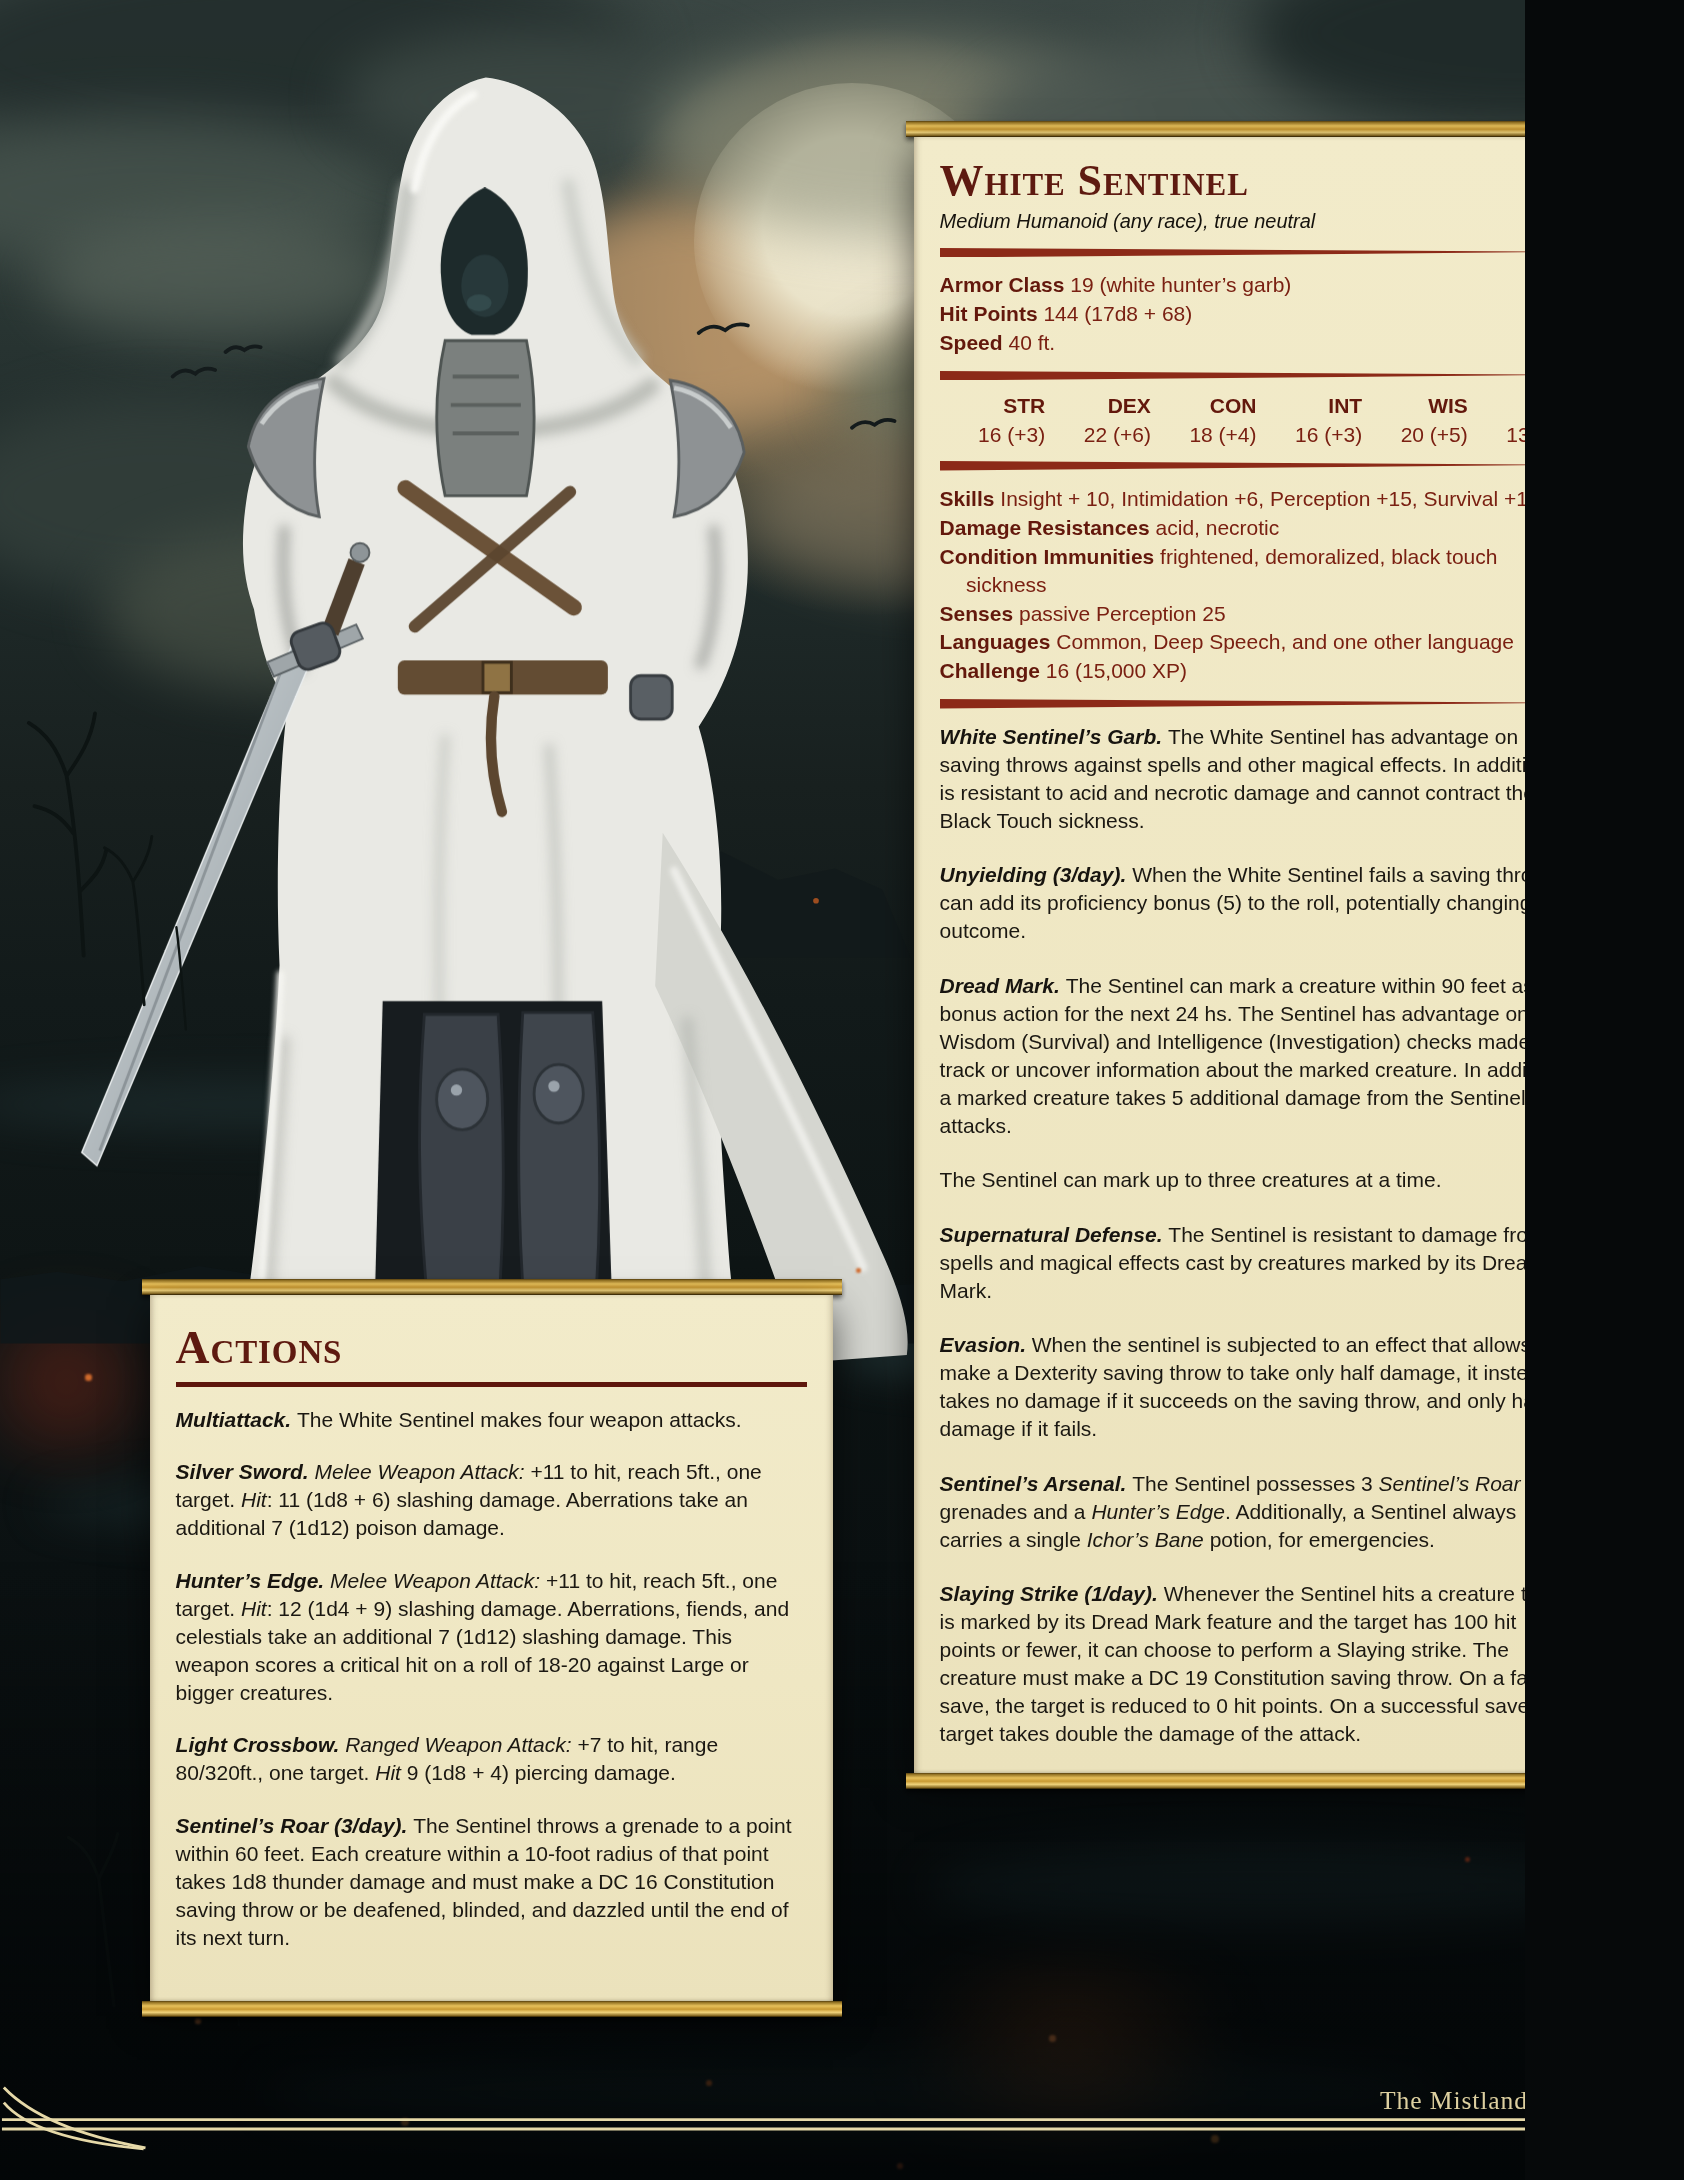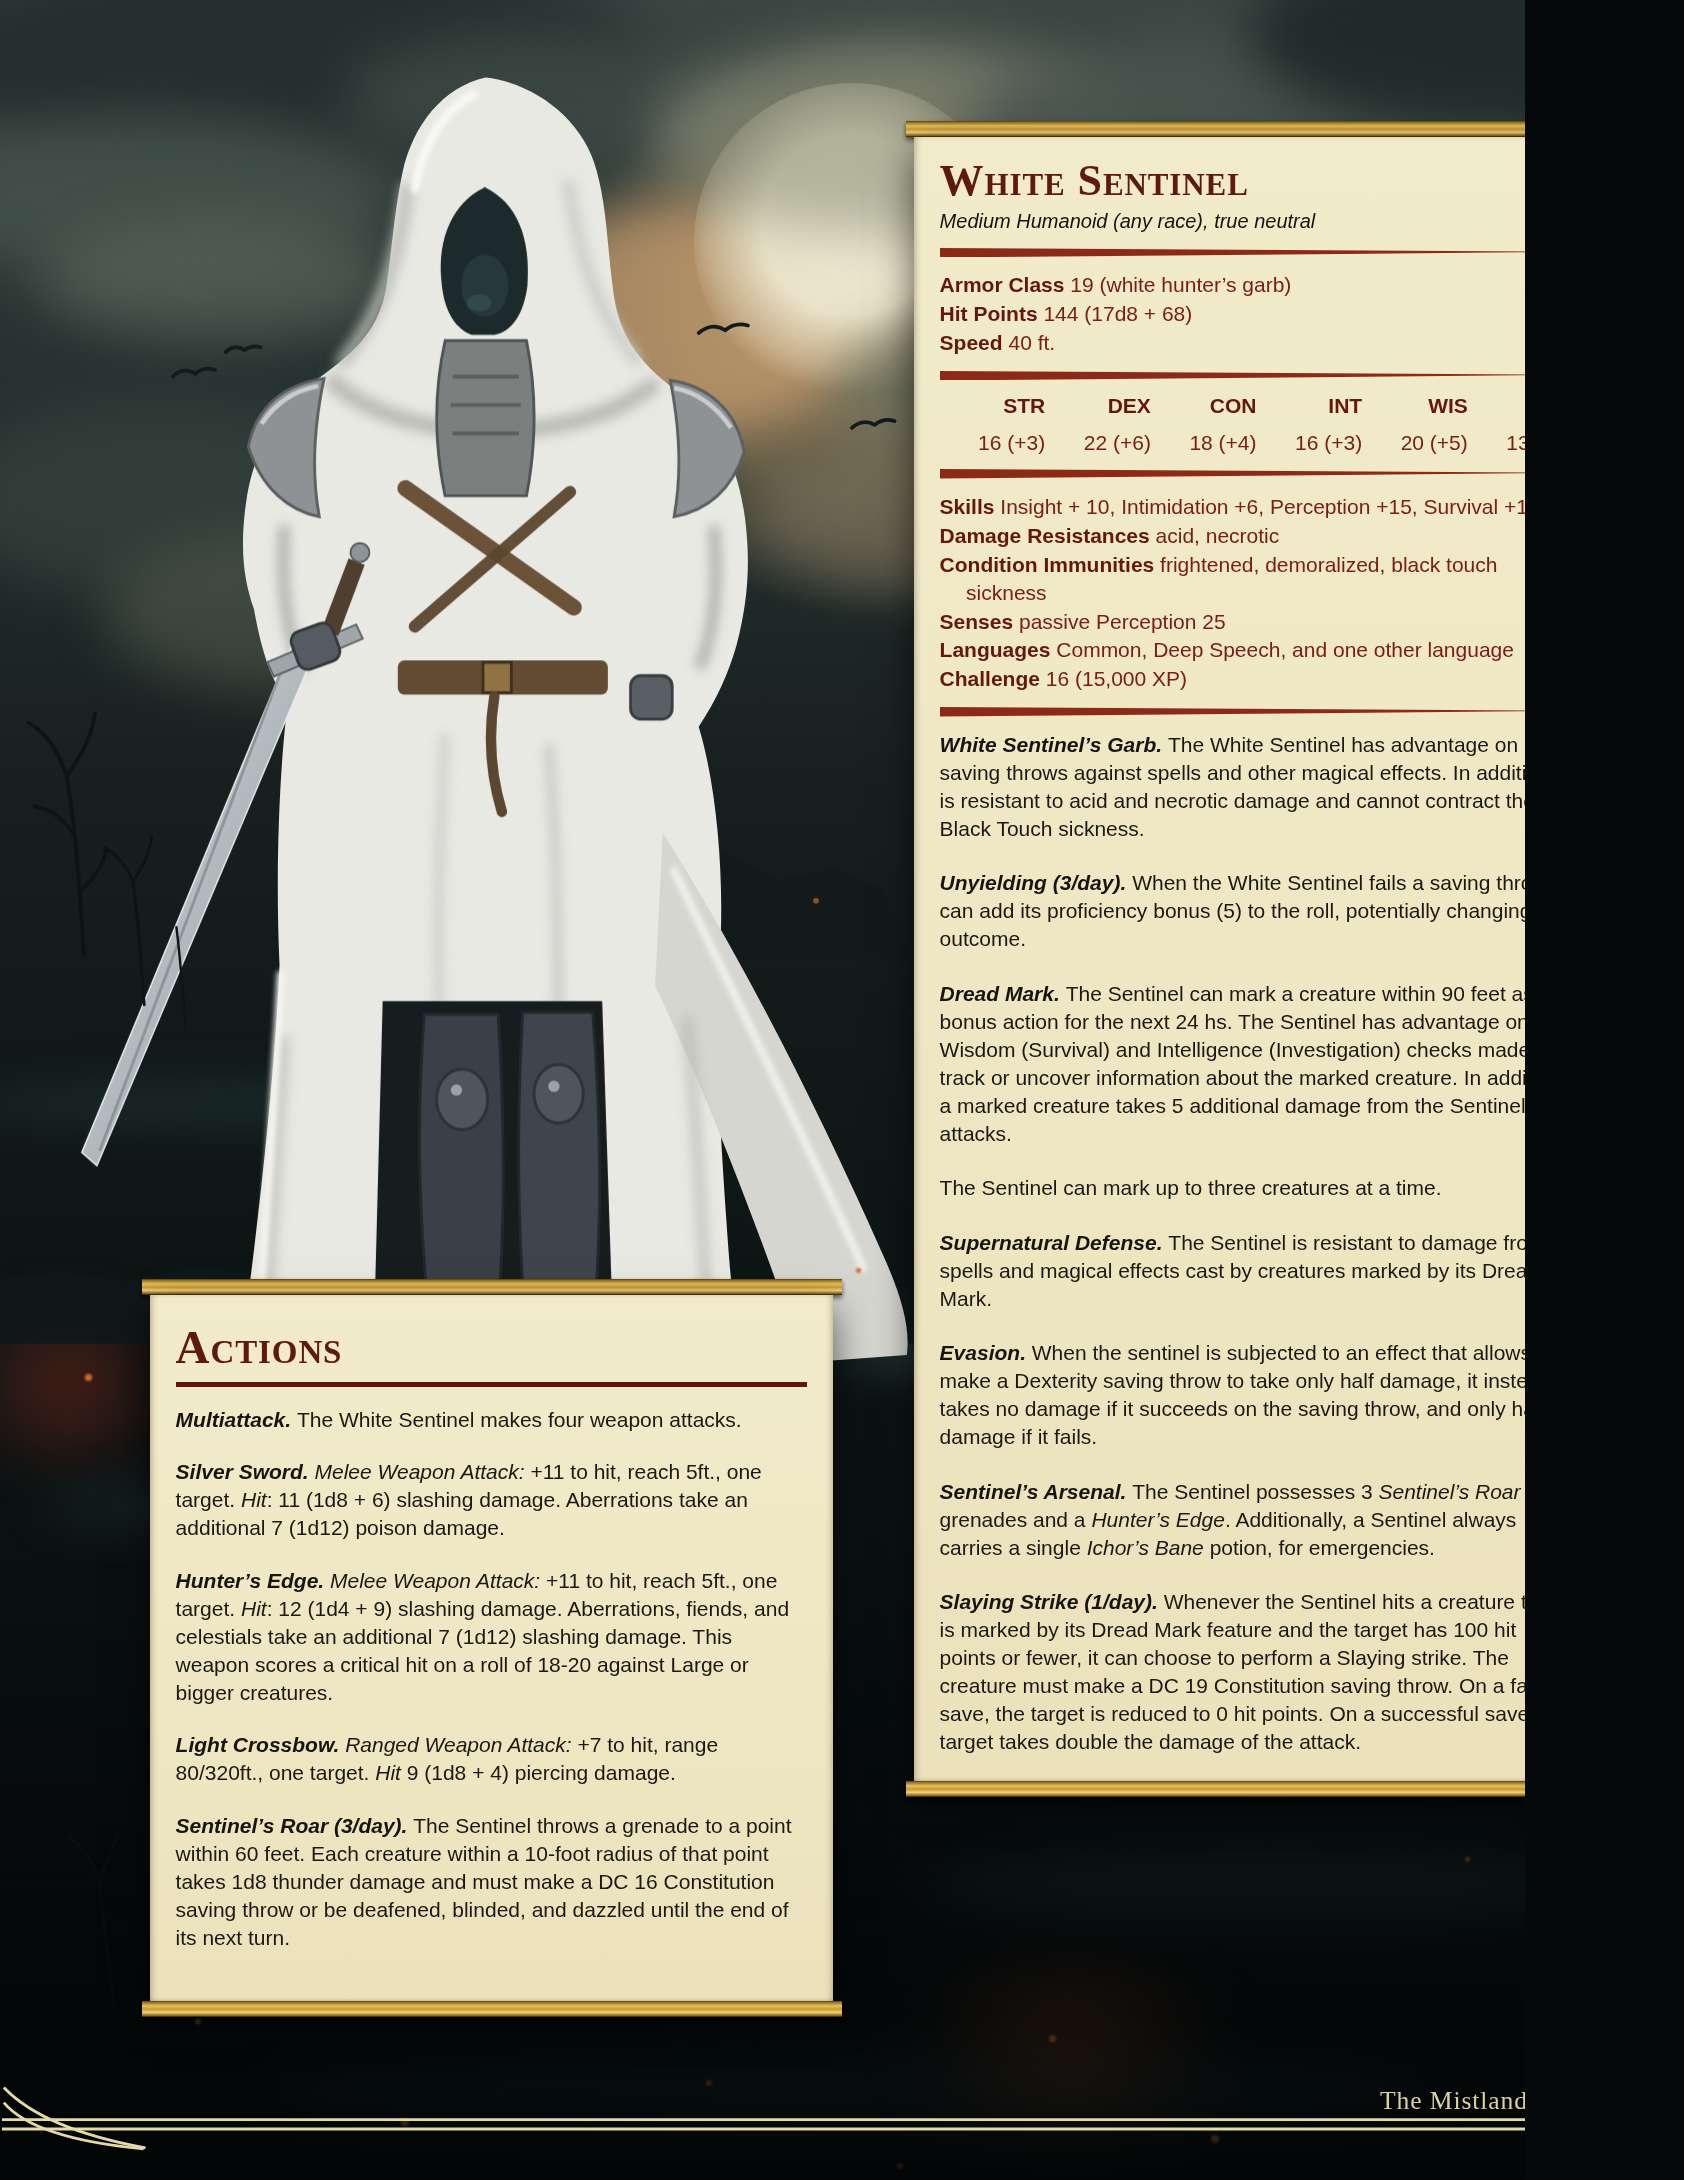--- a/index.html
+++ b/index.html
@@ -52,21 +52,21 @@
     padding:21px 25.6px 24.6px;box-shadow:0 15px 36px rgba(0,0,0,.6),inset 4.7px 0 7.6px -3.8px rgba(70,50,25,.4),inset -4.7px 0 7.6px -3.8px rgba(70,50,25,.35);}
   .sb-title{font-family:"Liberation Serif",serif;font-weight:700;font-variant:small-caps;
     font-size:44px;line-height:1.04;color:#5e1a10;letter-spacing:0.9px;}
   .sb-subtitle{font-style:italic;font-size:20px;line-height:1.3;color:#15120d;margin-top:3.8px;}
   .taper{display:block;width:100%;height:9.5px;margin:14px 0;}
   .prop{font-size:21px;line-height:28px;color:#7a2012;margin:0.9px 0;padding-left:26.5px;text-indent:-26.5px;}
   .prop-label{font-weight:700;color:#63180c;}
   .abilities{display:flex;margin:3.8px 0 1.9px;}
   .ab{flex:1;text-align:right;}
   .ab-name{font-weight:700;font-size:21px;color:#63180c;}
-  .ab-val{font-size:21px;color:#7a2012;margin-top:13px;}
+  .ab-val{font-size:21px;color:#7a2012;margin-top:5px;}
   .para{font-size:21px;line-height:28px;color:#1b1812;margin:0 0 26.5px;}
   .para:last-child{margin-bottom:0;}
   .run-bi{font-weight:700;font-style:italic;color:#17140f;}
   .run-i{font-style:italic;}
   .actions-title{font-family:"Liberation Serif",serif;font-weight:700;font-variant:small-caps;
     font-size:47px;line-height:1;color:#5e1a10;letter-spacing:0.9px;margin:7.6px 0 11.4px;}
   .actions-rule{height:4.7px;background:#5e170c;margin:0 0 19px;}
   .statblock{left:914px;top:121px;width:685px;}
   .actionsbox{left:150px;top:1279px;width:683px;}
   .actionsbox .para{margin-bottom:24.6px;}

